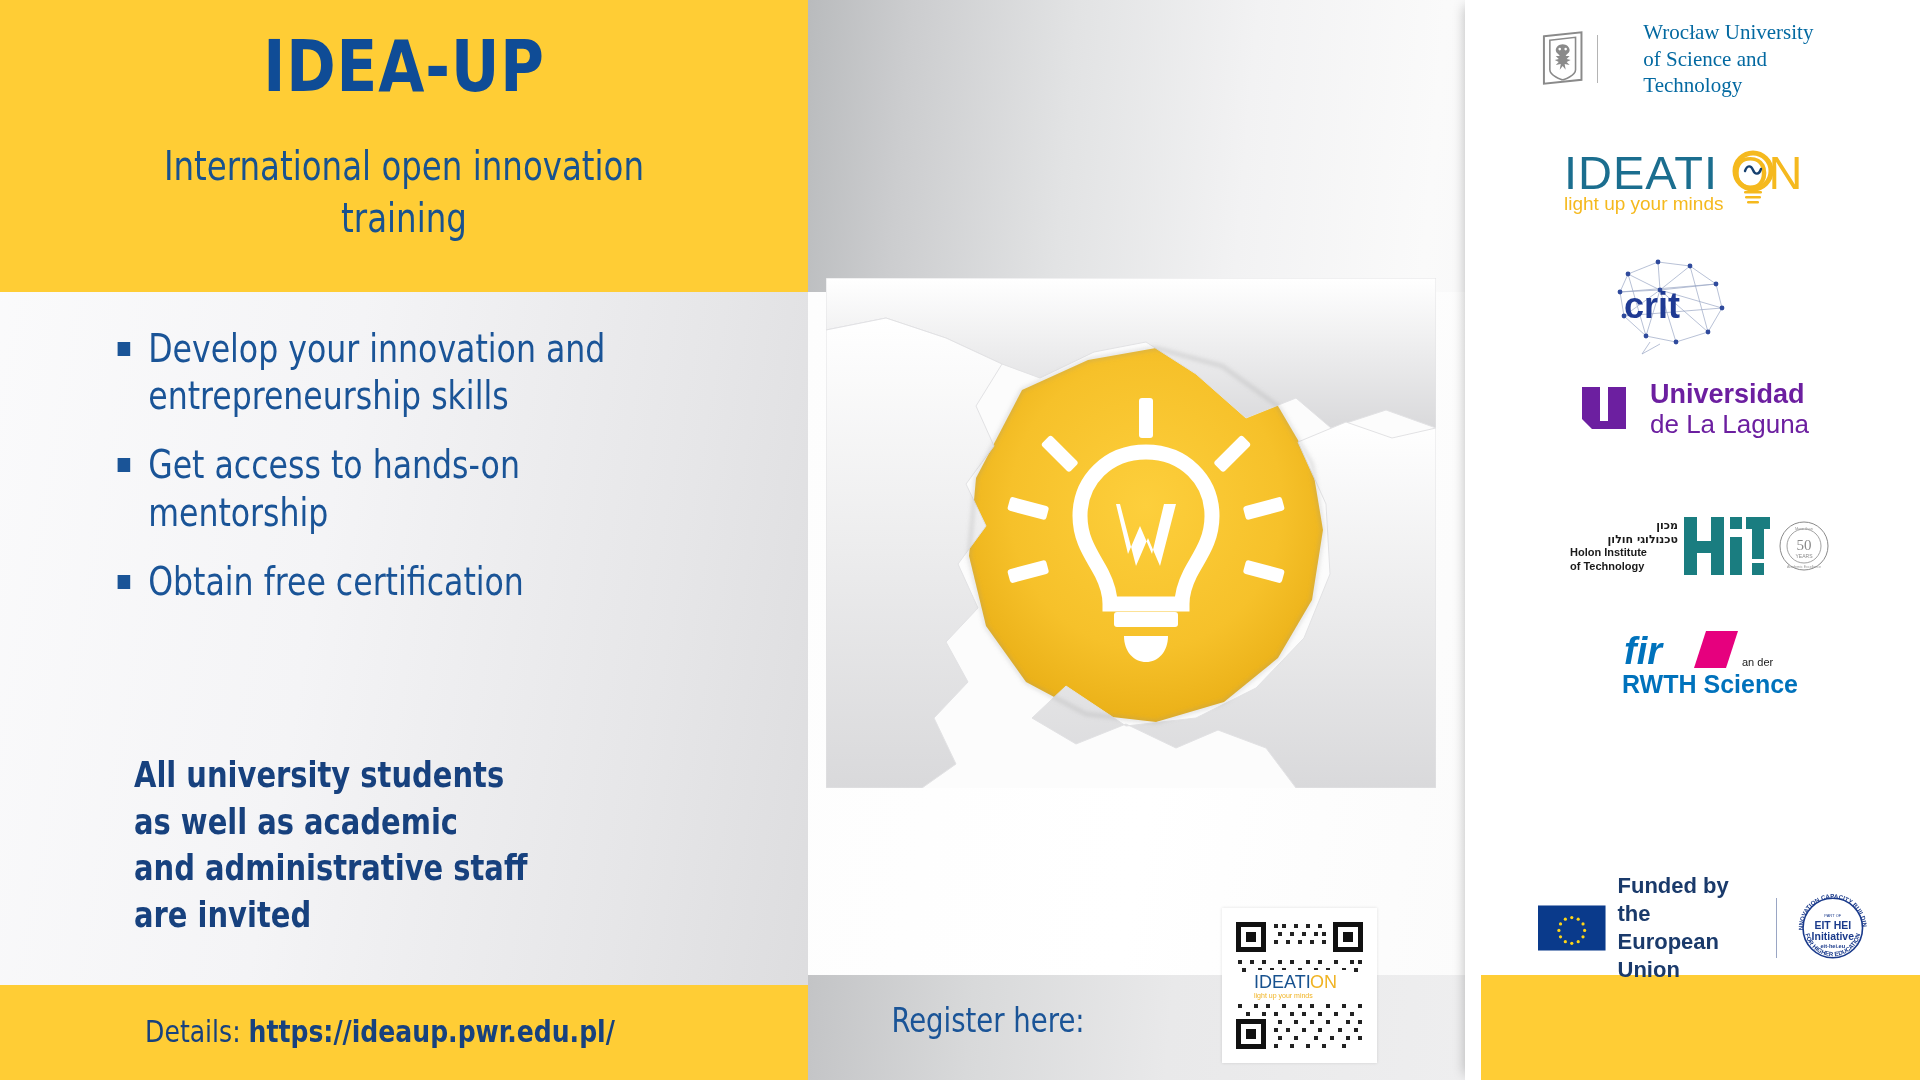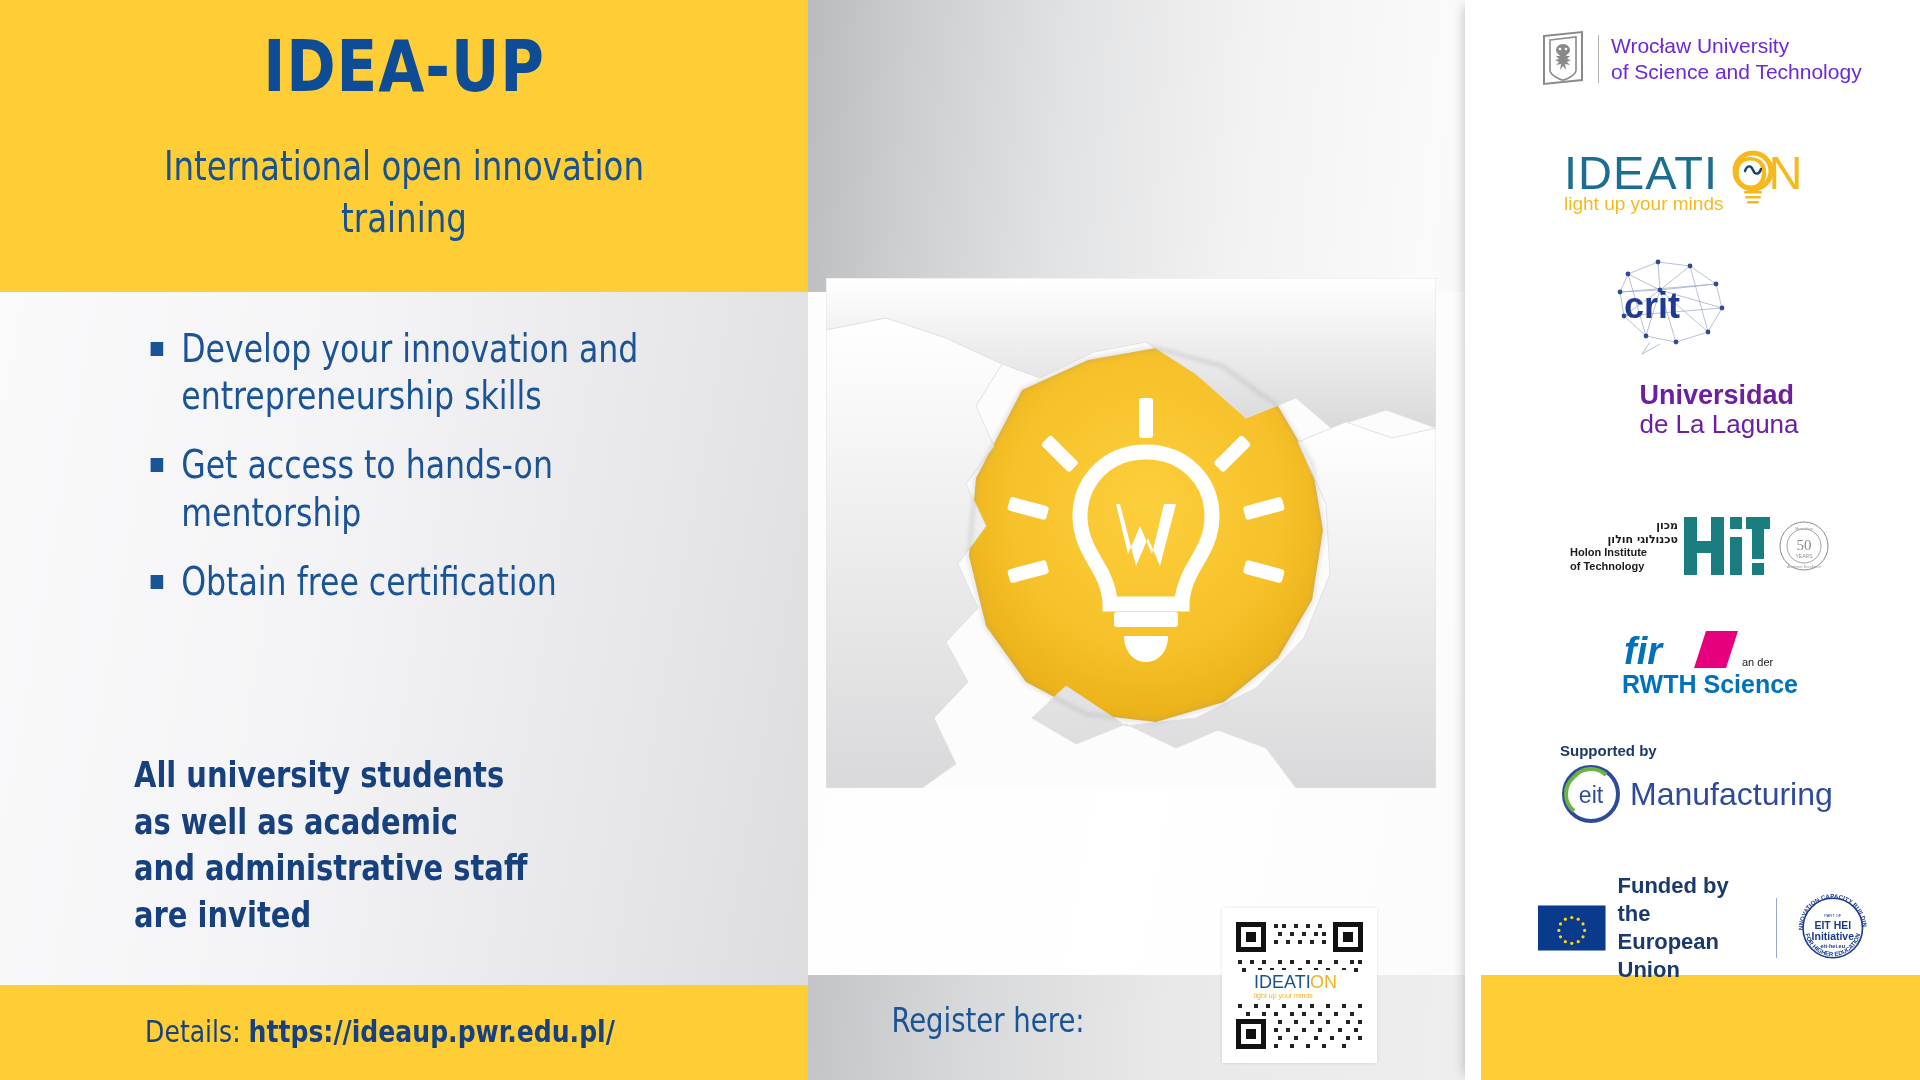--- a/index.html
+++ b/index.html
@@ -16,21 +16,21 @@
   .yellow-header { position:absolute; left:0; top:0; width:808px; height:292px;
     background:#ffcd35; }
   .title { position:absolute; left:0; top:24px; width:808px; text-align:center;
     font-size:72px; font-weight:bold; color:#0f4c96; letter-spacing:1px;
     font-family:"DejaVu Sans Condensed","Liberation Sans",sans-serif;
     transform:scaleX(0.92); }
   .subtitle { position:absolute; left:70px; top:140px; width:668px; text-align:center;
     font-size:41px; line-height:1.28; color:#18528f; font-weight:400;
     transform:scaleX(0.88); }
 
-  .bullets { position:absolute; left:147px; top:325px; width:620px; }
+  .bullets { position:absolute; left:114px; top:325px; width:620px; }
   .bullet { position:relative; margin-bottom:22px; padding-left:38px;
     font-size:39px; line-height:1.21; color:#1a5497; font-weight:400;
     transform:scaleX(0.9); transform-origin:left center; }
   .bullet .sq { position:absolute; left:4px; top:17px; width:14px; height:14px;
     background:#1a5497; }
 
   .bold-block { position:absolute; left:134px; top:752px; width:640px;
     font-size:35px; line-height:1.33; color:#17417e; font-weight:bold;
     transform:scaleX(0.92); transform-origin:left center; }
 
@@ -71,21 +71,21 @@
   .qr { position:absolute; left:1222px; top:908px; width:155px; height:155px;
     background:#ffffff; box-shadow:0 0 3px rgba(0,0,0,.12); }
 
   
   .right-panel { position:absolute; left:1465px; top:0; width:455px; height:1080px;
     background:#ffffff; box-shadow:-7px 0 11px -6px rgba(0,0,0,.22); }
   .right-yellow { position:absolute; left:1481px; top:975px; width:439px; height:105px;
     background:#ffcd35; }
   .logo { position:absolute; display:flex; align-items:center; }
 
-  .gray-txt { color:#6d28d9; font-family:Liberation Sans, sans-serif; }
+  .gray-txt { color:#0369a1; font-family:Liberation Serif, serif;margin-left:33px; }
 
   .hit-heb { font-family:"DejaVu Sans",sans-serif; font-size:11px; color:#1a1a1a;
     text-align:right; line-height:1.25; font-weight:bold; }
   .hit-en { font-family:"Liberation Sans",sans-serif; font-size:11px; color:#1a1a1a;
     text-align:left; line-height:1.22; font-weight:bold; }
 </style>
 </head>
 <body>
 
 <div id="banner">
@@ -351,21 +351,21 @@
         <circle cx="78" cy="92" r="2.4"></circle>
           <circle cx="48" cy="86" r="2.4"></circle>
         <circle cx="26" cy="66" r="2.4"></circle>
           <circle cx="22" cy="42" r="2.4"></circle>
         <circle cx="62" cy="40" r="2.4"></circle>
       </g>
       <text x="54" y="68" font-family="'Liberation Sans',sans-serif" font-size="36" font-weight="bold" fill="#1f3a93" text-anchor="middle">crit</text>
     </svg>
   </div>
 
-  <div class="logo" style="left:1578px; top:380px; width:270px; height:58px;flex-direction:column;">
+  <div class="logo" style="left:1578px; top:380px; width:270px; height:58px;">
     <svg width="60" height="52" viewBox="0 0 60 52">
       <path d="M4 4 L22 4 L22 38 L30 38 L30 4 L48 4 L48 46 L14 46 L4 36 Z" fill="#6c1fa0"></path>
       <path d="M30 38 L48 38 L48 46 L30 46 Z" fill="#6c1fa0"></path>
     </svg>
     <div style="margin-left:12px; font-family:'Liberation Sans',sans-serif; color:#6c1fa0; line-height:1.12;">
       <div style="font-size:27px; font-weight:bold;">Universidad</div>
       <div style="font-size:26px; font-weight:400;">de La Laguna</div>
     </div>
   </div>
 
@@ -403,35 +403,20 @@
       <svg width="180" height="44" viewBox="0 0 180 44">
         <path d="M84 3 L116 3 L104 40 L72 40 Z" fill="#e6007e"></path>
         <text x="2" y="36" font-family="'Liberation Sans',sans-serif" font-size="38" font-weight="bold" font-style="italic" fill="#0072bc">fir</text>
         <text x="120" y="38" font-family="'Liberation Sans',sans-serif" font-size="11" fill="#1a1a1a">an der</text>
       </svg>
     </div>
     <div style="font-family:'Liberation Sans',sans-serif; font-size:25px; font-weight:bold;
                 color:#0072bc; margin-top:-2px;">RWTH Science</div>
   </div>
 
-  <div style="position:absolute; left:1560px; top:742px; width:300px;">
-    <div style="font-family:'Liberation Sans',sans-serif; font-size:15px; font-weight:bold;
-                color:#1a3a6b; margin-bottom:4px;">Supported by</div>
-    <div style="display:flex; align-items:center;">
-      <svg width="62" height="62" viewBox="0 0 62 62">
-        <path d="M31 4 A27 27 0 1 0 31 58" fill="none" stroke="#2e4b9b" stroke-width="4"></path>
-        <path d="M31 4 A27 27 0 0 1 31 58" fill="none" stroke="#2e4b9b" stroke-width="4"></path>
-        <path d="M14 14 A22 22 0 0 0 14 48" fill="none" stroke="#6cb33f" stroke-width="4"></path>
-        <path d="M14 14 A22 22 0 0 1 46 12" fill="none" stroke="#6cb33f" stroke-width="4"></path>
-        <text x="31" y="40" font-family="'Liberation Sans',sans-serif" font-size="23" fill="#2e4b9b" text-anchor="middle">eit</text>
-      </svg>
-      <div style="font-family:'Liberation Sans',sans-serif; font-size:32px; color:#2e4b9b;
-                  margin-left:8px;">Manufacturing</div>
-    </div>
-  </div>
 
   <div style="position:absolute; left:1538px; top:872px; display:flex; align-items:center;">
     <svg width="84" height="56" viewBox="0 0 84 56">
       <rect width="84" height="56" fill="#0a3a8b"></rect>
       <g fill="#ffd617">
         <circle cx="42" cy="15" r="2"></circle>
           <circle cx="50" cy="17" r="2"></circle>
           <circle cx="56" cy="23" r="2"></circle>
         <circle cx="58" cy="31" r="2"></circle>
           <circle cx="56" cy="39" r="2"></circle>

